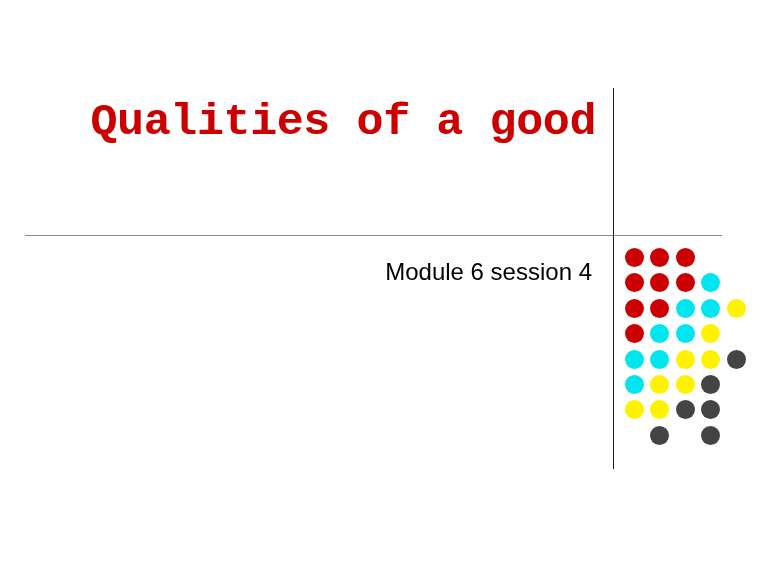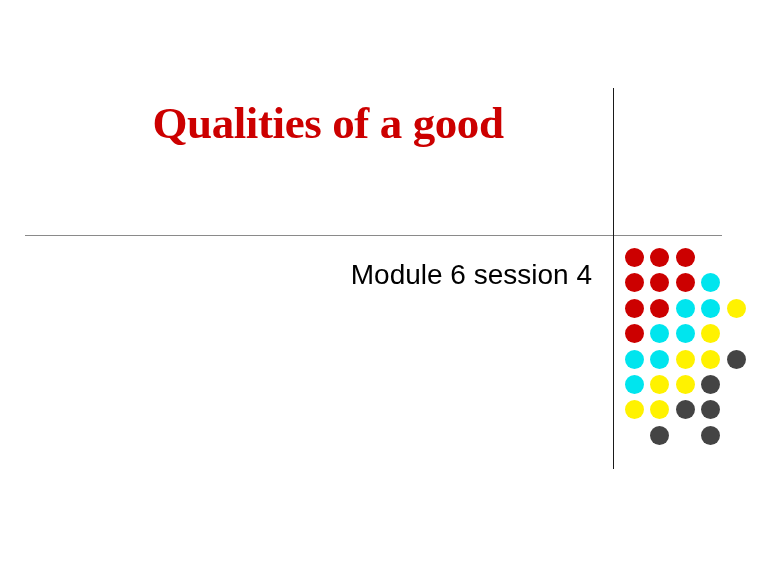--- a/index.html
+++ b/index.html
@@ -44,42 +44,41 @@
   #title-block {
     position: absolute;
     left: 60px;
     top: 93px;
     width: 536px;
     text-align: right;
   }
   .title-line {
     display: block;
     color: #CC0000;
-    font-family: Liberation Serif, serif;
+    font-family: Liberation Mono, monospace;
     font-weight: bold;
     font-size: 45px;
     line-height: 1.34;
     letter-spacing: -0.4px;
     white-space: nowrap;
-    text-align: center;
   }
 
   
   #subtitle-block {
     position: absolute;
     left: 60px;
     top: 258px;
     width: 532px;
     text-align: right;
   }
   #subtitle-text {
     color: #000000;
     font-family: "Liberation Sans", sans-serif;
     font-weight: normal;
-    font-size: 28px;
+    font-size: 24px;
     line-height: 1.2;
     white-space: nowrap;
     margin-top: 19px;
   }
 
   
   #dot-matrix {
     position: absolute;
     left: 625px;
     top: 248px;

